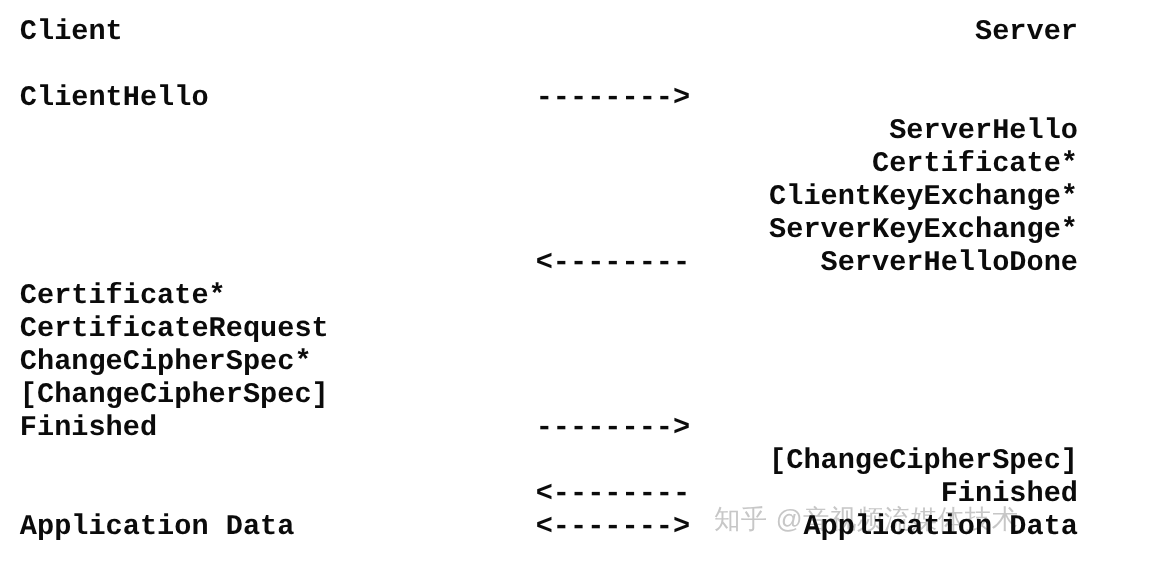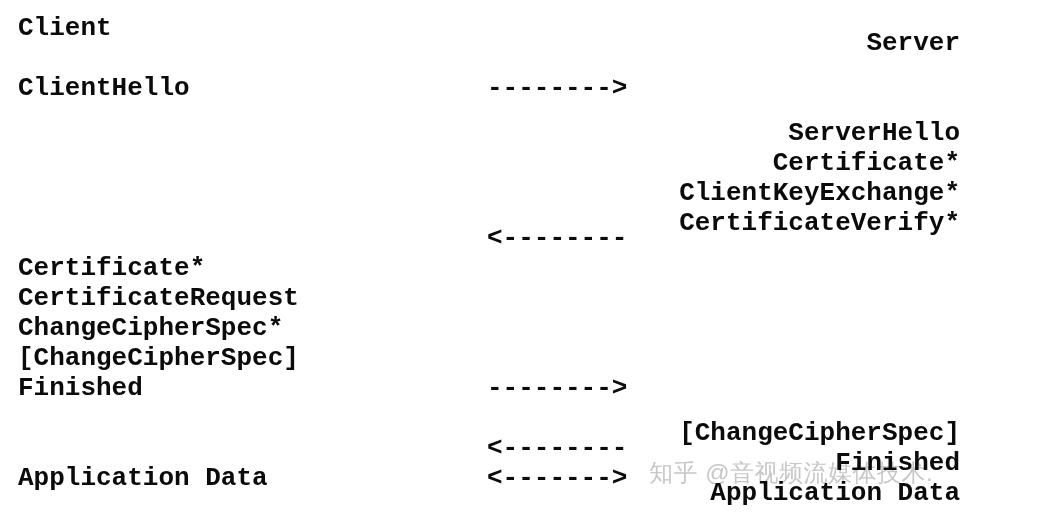--- a/index.html
+++ b/index.html
@@ -23,21 +23,21 @@
     color: var(--text);
   }
   .row {
     position: relative;
     height: 30px;
     line-height: 30px;
     z-index: 1;
   }
   .row .l { position: absolute; left: 18px;  white-space: pre; }
   .row .m { position: absolute; left: 487px; white-space: pre; }
-  .row .r { position: absolute; right: 96px; white-space: pre; margin-top: 15px; }
+  .row .r { position: absolute; right: 76px; white-space: pre; }
   .watermark {
     position: absolute;
     left: 649px; top: 454px;
     z-index: 0;
     font-family: "Liberation Sans", "DejaVu Sans", sans-serif;
     font-weight: 400;
     font-size: 24px;
     line-height: 38px;
     letter-spacing: 0.5px;
     color: var(--watermark);
@@ -83,26 +83,27 @@
 
   <div class="row">
     <span class="l"></span>
     <span class="m"></span>
     <span class="r">ClientKeyExchange*</span>
   </div>
 
   <div class="row">
     <span class="l"></span>
     <span class="m"></span>
-    <span class="r">CertificateVerify*</span>
+    <span class="r">ServerKeyExchange*</span>
   </div>
 
   <div class="row">
     <span class="l"></span>
     <span class="m">&lt;--------</span>
+    <span class="r">ServerHelloDone</span>
   </div>
 
   <div class="row">
     <span class="l">Certificate*</span>
     <span class="m"></span>
     <span class="r"></span>
   </div>
 
   <div class="row">
     <span class="l">CertificateRequest</span>

